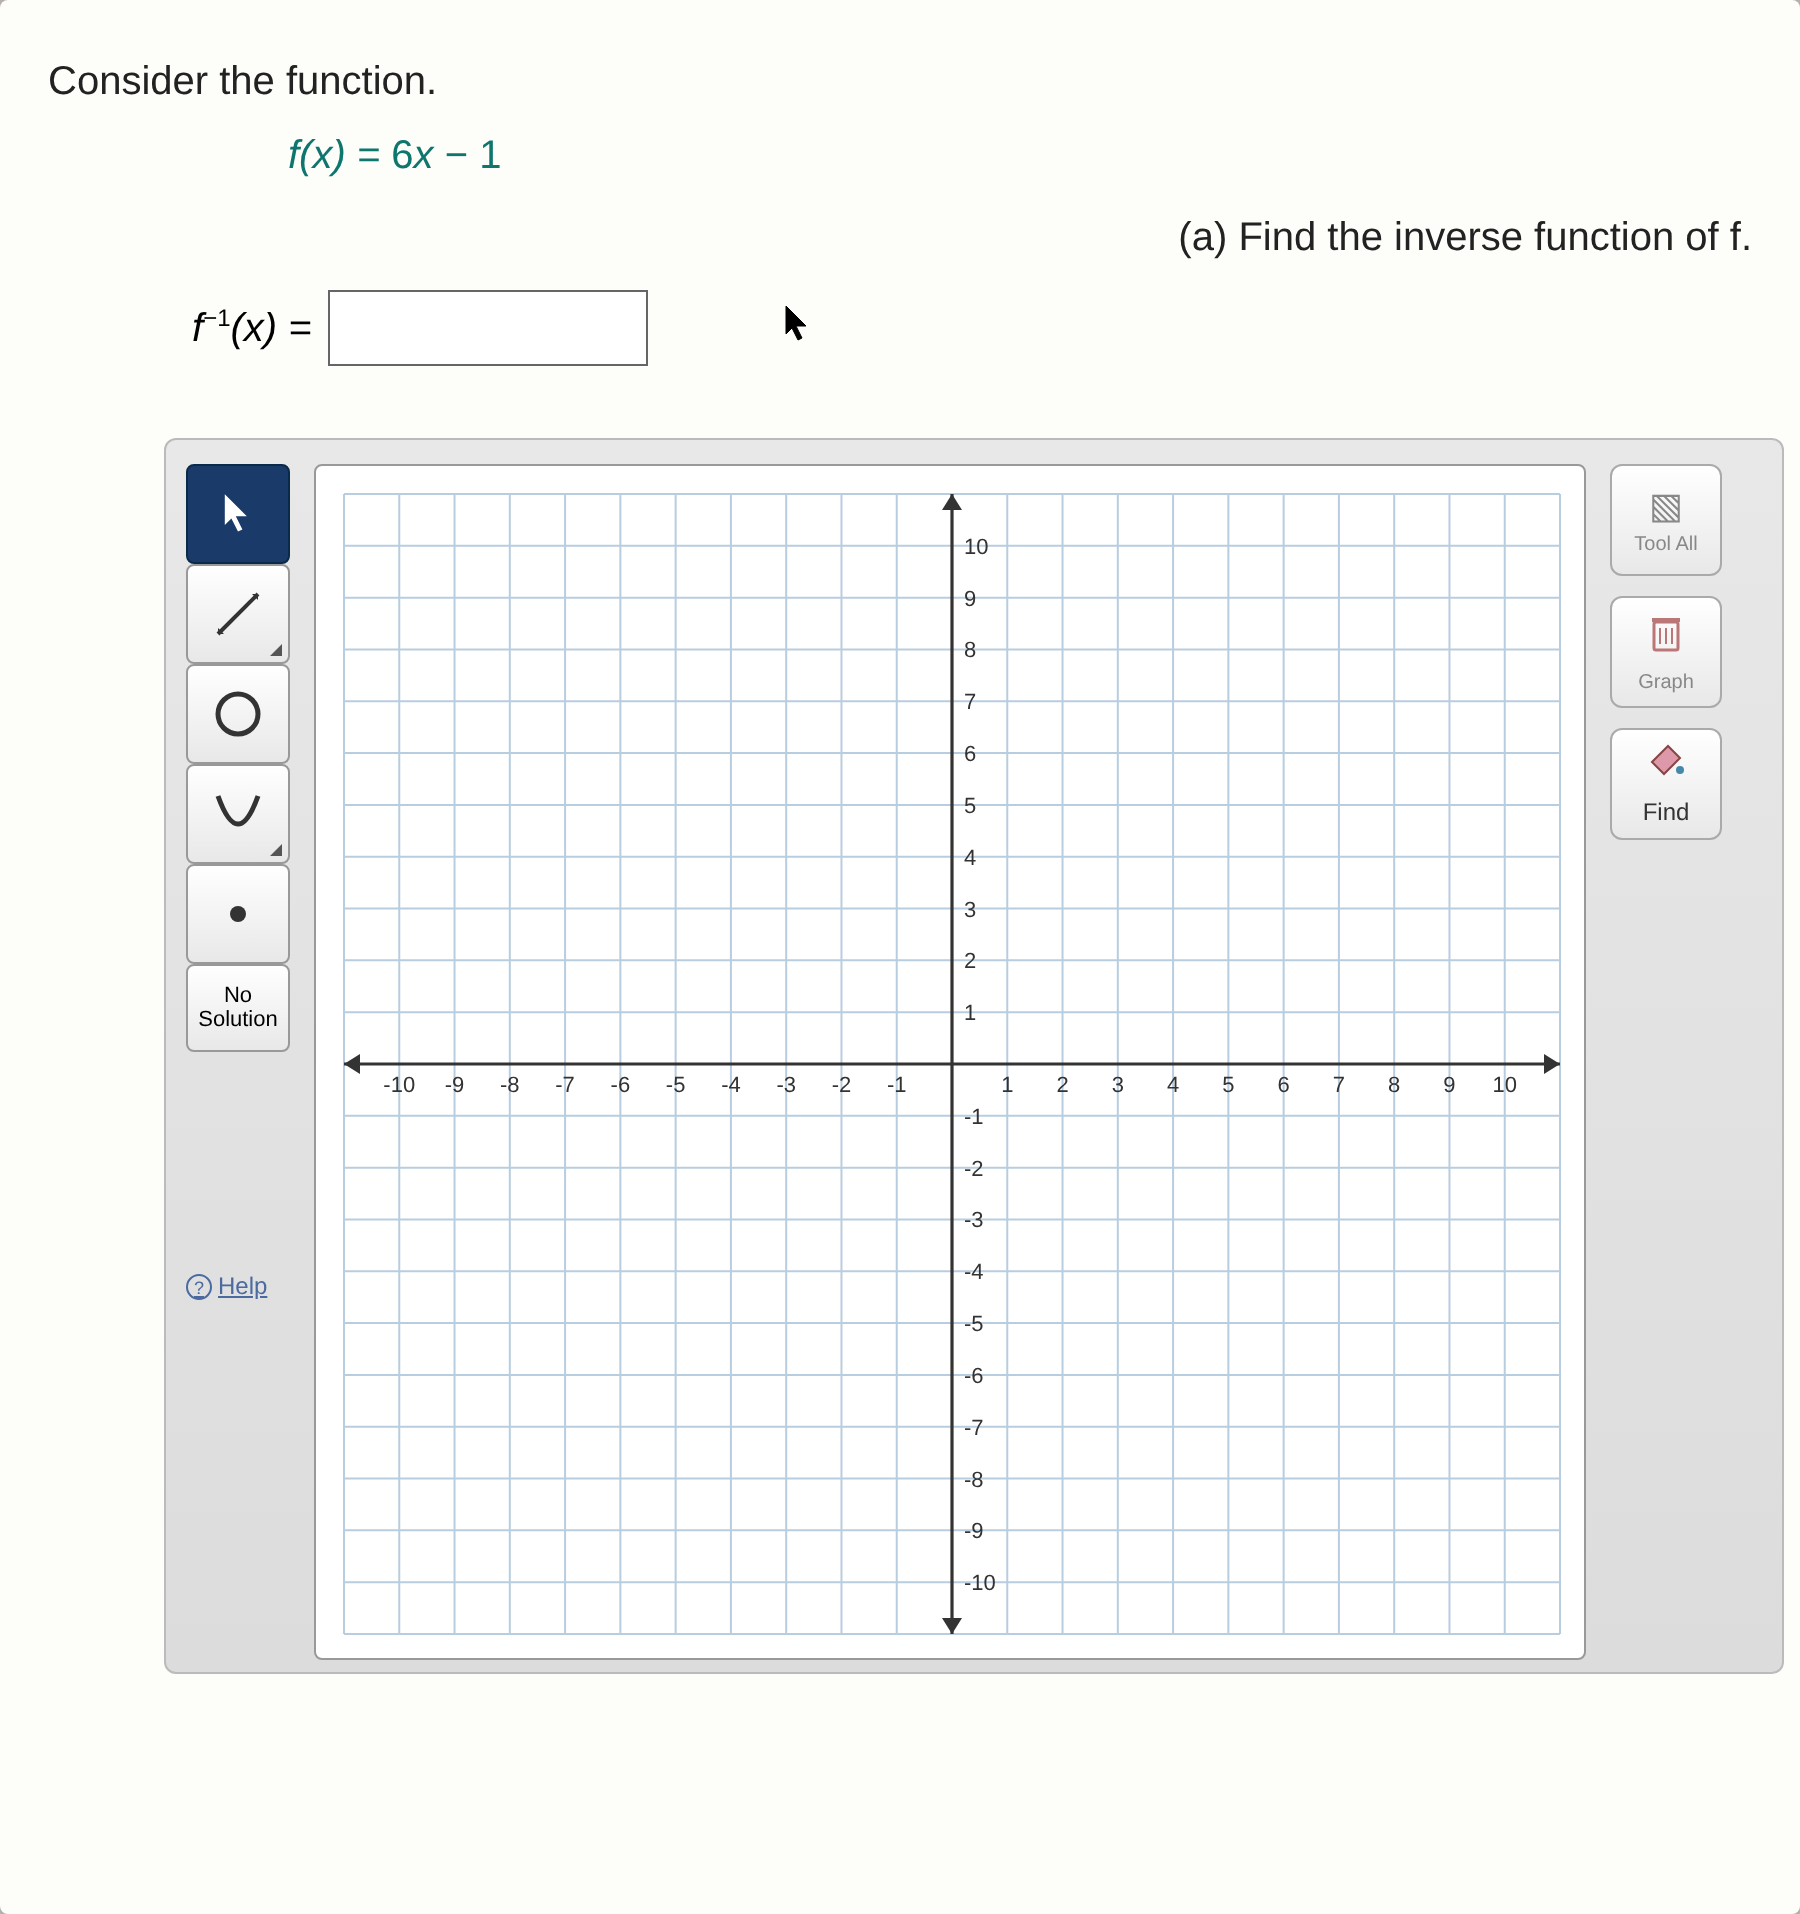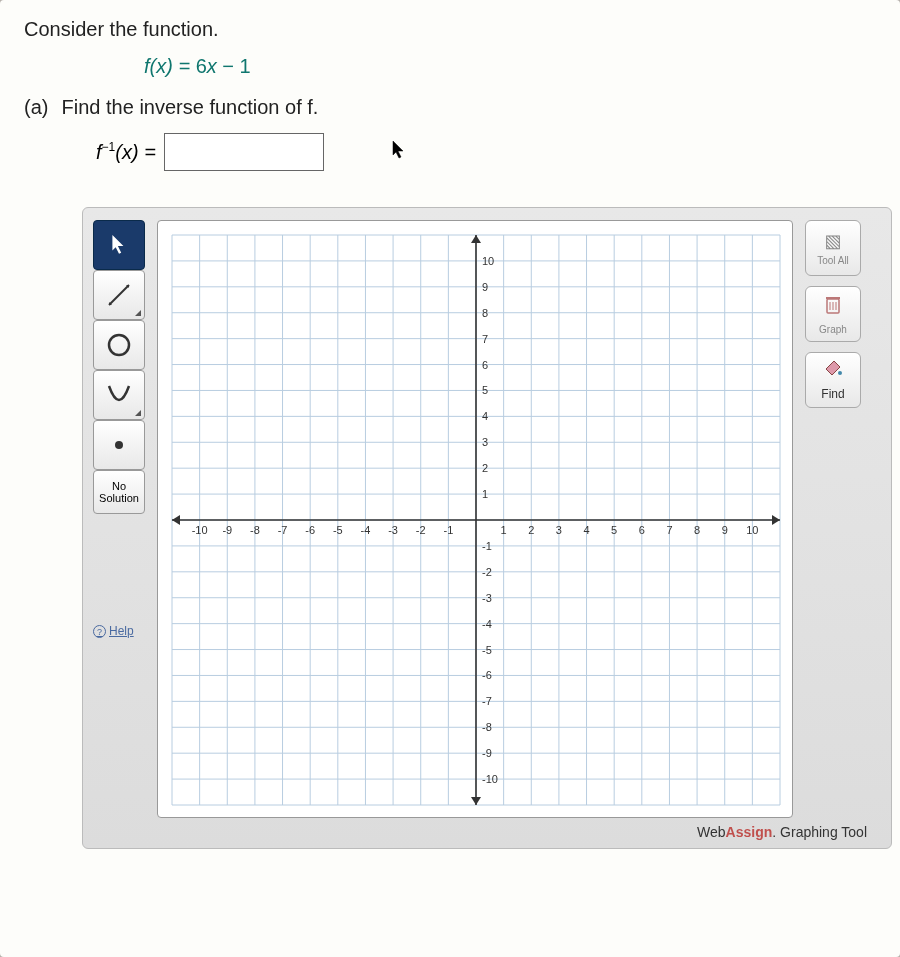--- a/index.html
+++ b/index.html
@@ -8,21 +8,21 @@
     padding: 0;
     font-family: Arial, Helvetica, sans-serif;
     background: #b5b0ab;
     width: 900px;
     height: 957px;
     overflow: hidden;
   }
   .page {
     background: #fdfdfa;
     margin: 0;
-    padding: 18px 24px 0 24px;
+    padding: 30px 24px 0 24px;
     min-height: 957px;
     border-radius: 4px;
     position: relative;
   }
   .prompt-text {
     font-size: 20px;
     color: #222;
     margin-bottom: 14px;
   }
   .formula {
@@ -30,20 +30,21 @@
     font-style: italic;
     margin-left: 120px;
     margin-bottom: 18px;
     color: #0f766e;
   }
   .formula .num { font-style: normal; }
   .part {
     font-size: 20px;
     color: #222;
     margin-bottom: 14px;
+    text-align: right;
   }
   .part-label { display: inline-block; width: 32px; }
   .answer-row {
     margin-left: 72px;
     margin-bottom: 36px;
     display: flex;
     align-items: center;
     gap: 8px;
   }
   .answer-label {
@@ -372,18 +373,15 @@
             <svg width="22" height="20" viewBox="0 0 22 20">
                 <path d="M4 10 L12 2 L18 8 L10 16 Z" fill="#d9a" stroke="#844" stroke-width="1"></path>
                 <circle cx="18" cy="14" r="2" fill="#48a"></circle>
               </svg>
           </span>
           <span>Find</span>
         </div>
       </div>
 
     </div>
-    <div class="footer-brand">
-      <span class="wa"><span>Web</span><b>Assign</b></span><span>. Graphing Tool</span>
-    </div>
   </div>
 
 </div>
 
 </body></html>

